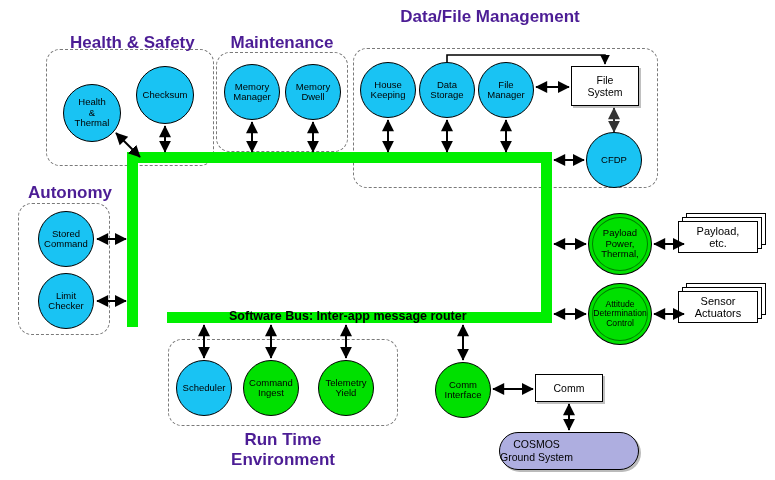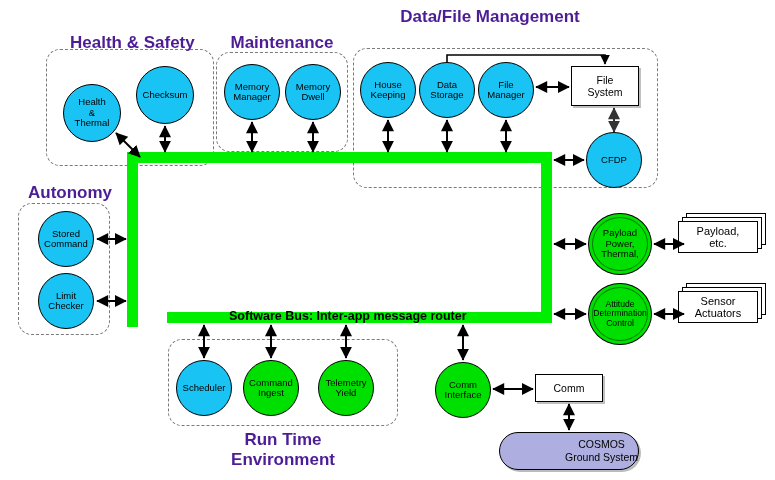--- a/index.html
+++ b/index.html
@@ -25,21 +25,21 @@
   .box{position:absolute;background:#ffffff;border:1.5px solid #000;box-sizing:border-box;
        display:flex;align-items:center;justify-content:center;text-align:center;
        font-size:10.5px;line-height:12px;color:#000;}
   .box.shadow{box-shadow:2px 2px 0 rgba(140,140,140,.55);}
   
   .stackbox{position:absolute;}
   .stackbox .lyr{position:absolute;background:#fff;border:1.2px solid #000;box-sizing:border-box;}
   .stackbox .front{display:flex;align-items:center;justify-content:center;text-align:center;
        font-size:11px;line-height:12px;color:#000;}
   .ground{position:absolute;background:#aeaee0;border:1.5px solid #000;border-radius:19px;
-       box-sizing:border-box;display:flex;align-items:center;justify-content:flex-end;
+       box-sizing:border-box;display:flex;align-items:center;justify-content:flex-start;
        text-align:center;font-size:10.5px;line-height:13px;color:#000;
        box-shadow:2px 2px 0 rgba(120,120,120,.5);}
 
   
   .bus{position:absolute;background:#00ef00;}
   .bus-label{position:absolute;font-weight:bold;font-size:12.5px;color:#000;white-space:nowrap;margin-top:12px;}
 
   
   #arrows{position:absolute;left:0;top:0;width:775px;height:480px;pointer-events:none;}
 

